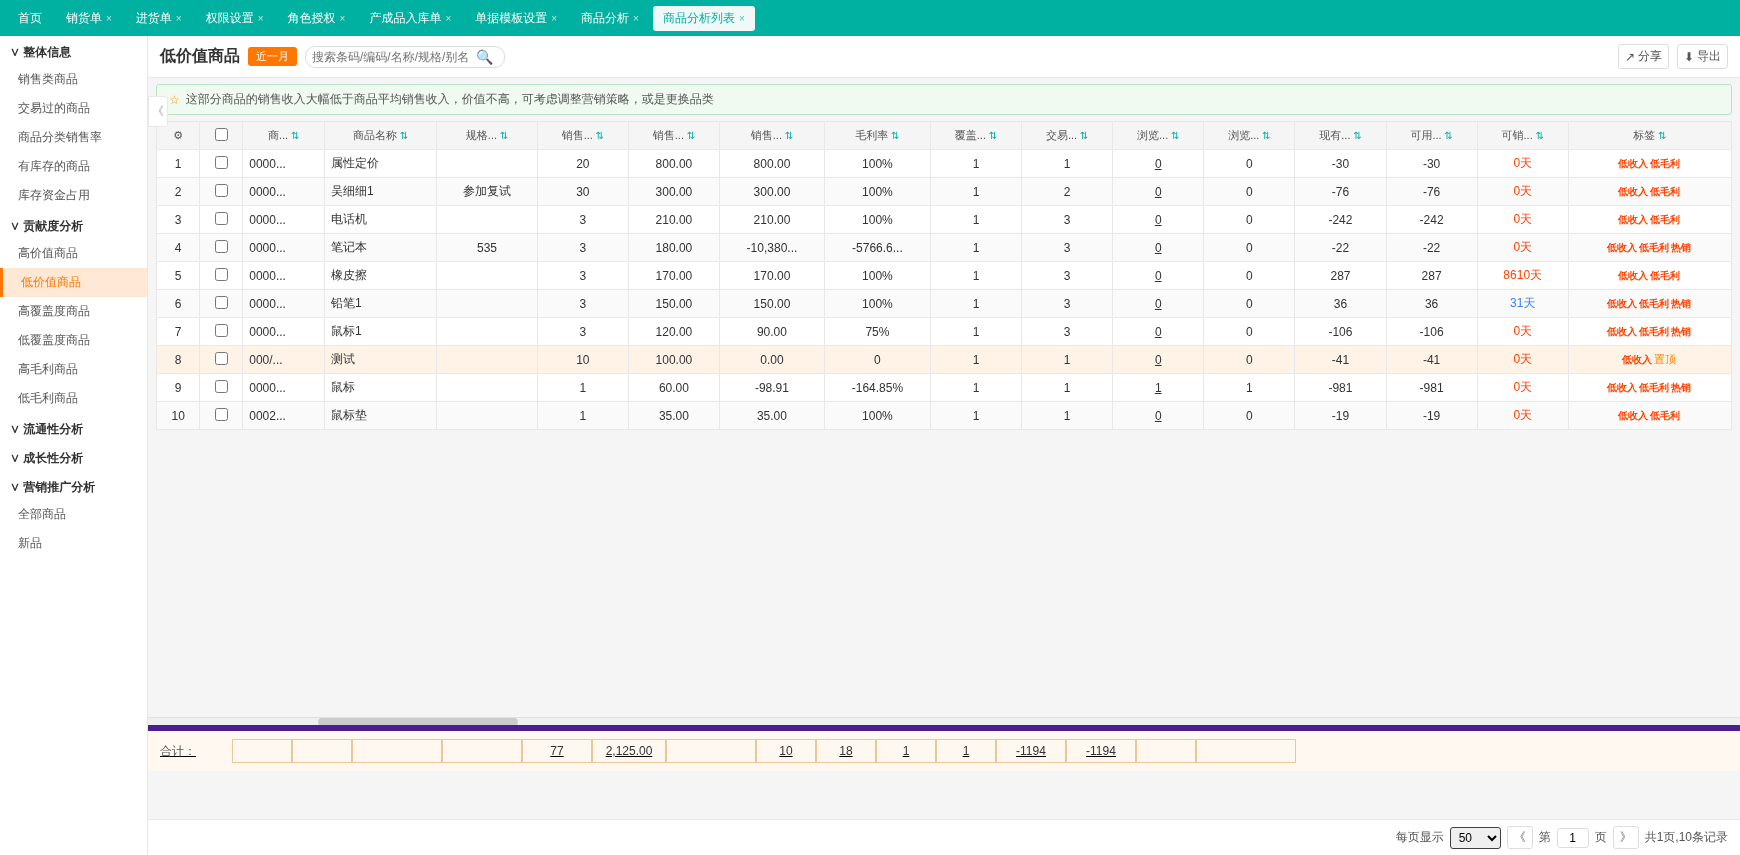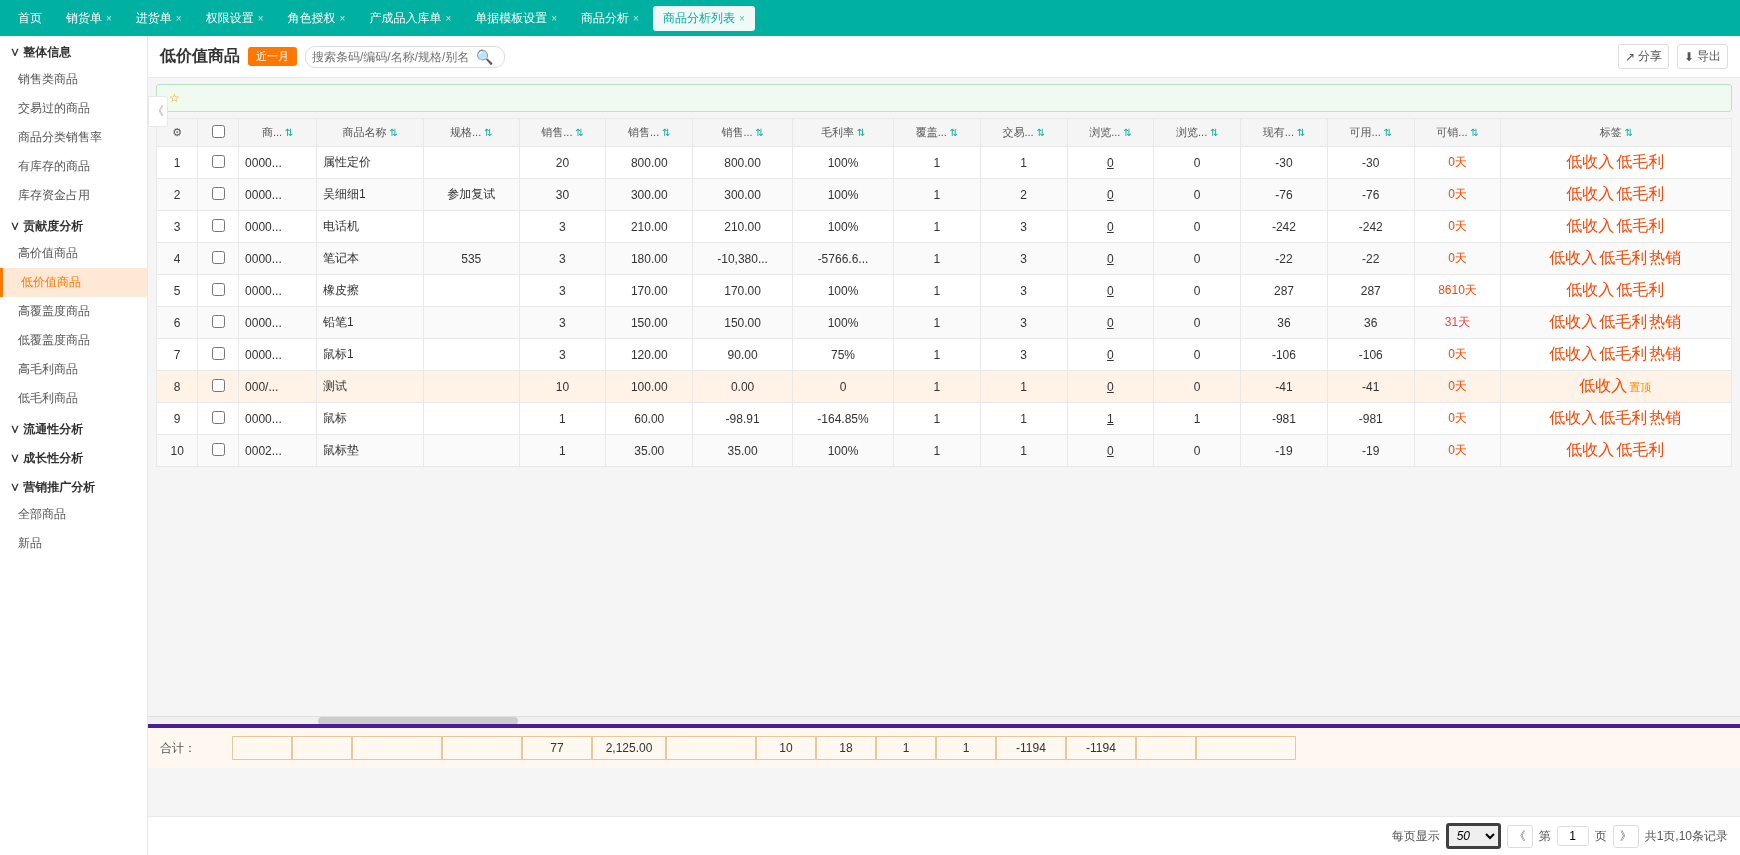--- a/index.html
+++ b/index.html
@@ -182,32 +182,33 @@
     tbody tr.highlighted { background: #fff3e8; }
     tbody td {
       padding: 5px 6px;
       border: 1px solid #e8e8e8;
       color: #333;
       text-align: center;
       white-space: nowrap;
       font-size: 12px;
     }
     tbody td.left { text-align: left; }
-    .tag-red { color: #ff4400; font-size: 16px; margin-right: 2px; }
+    .tag-red { color: #ff4400; font-size: 10px; margin-right: 2px; font-weight: bold; }
     .tag-orange { color: #ff8800; font-size: 11px; margin-right: 2px; }
     .underline { text-decoration: underline; cursor: pointer; color: #333; }
 
     
     .footer-total {
       background: #fff8f0;
-      border-top: 4px solid #4c1d95;
+      border-top: 6px solid #4c1d95;
       padding: 8px 12px;
       display: flex;
       align-items: center;
       gap: 0;
+      text-decoration: underline;
     }
     .total-label {
       color: #555;
       margin-right: 12px;
       min-width: 60px;
     }
     .total-cell {
       padding: 4px 6px;
       border: 1px solid #e8c898;
       min-width: 60px;
@@ -222,25 +223,24 @@
       border-top: 1px solid #e8e8e8;
       padding: 6px 12px;
       display: flex;
       align-items: center;
       justify-content: flex-end;
       gap: 6px;
       margin-top: 48px;
     }
     .pagination span { color: #555; }
     .page-size-select {
-      border: 3px solid #404040;
+      border: 1px solid #404040;
       padding: 2px 4px;
       border-radius: 3px;
       cursor: pointer;
-      font-style: italic;
     }
     .page-btn {
       border: 1px solid #ddd;
       background: #fff;
       padding: 2px 6px;
       border-radius: 3px;
       cursor: pointer;
       color: #555;
     }
     .page-input {
@@ -357,20 +357,21 @@
         </button>
         <button class="action-btn">
           <span>⬇</span>
           <span>导出</span>
         </button>
       </div>
     </div>
 
     <div class="notice-bar">
       <span class="notice-icon">☆</span>
+      <span>这部分商品的销售收入大幅低于商品平均销售收入，价值不高，可考虑调整营销策略，或是更换品类</span>
     </div>
 
     <div class="table-container">
       <table>
         <thead>
           <tr>
             <th>⚙</th>
             <th><input type="checkbox" style=""></th>
             <th>商...<span class="sort-icon"> ⇅</span></th>
             <th>商品名称<span class="sort-icon"> ⇅</span></th>
@@ -494,21 +495,21 @@
     <td>3</td>
     <td>150.00</td>
     <td>150.00</td>
     <td>100%</td>
     <td>1</td>
     <td>3</td>
     <td><span class="underline">0</span></td>
     <td>0</td>
     <td>36</td>
     <td>36</td>
-    <td style="color:#ef4444;">31天</td>
+    <td style="color:#3b82f6;">31天</td>
     <td><span class="tag-red">低收入</span><span class="tag-red">低毛利</span><span class="tag-red">热销</span></td>
   </tr>
             <tr>
     <td>7</td>
     <td><input type="checkbox" style=""></td>
     <td class="left">0000...</td>
     <td class="left">鼠标1</td>
     <td></td>
     <td>3</td>
     <td>120.00</td>

